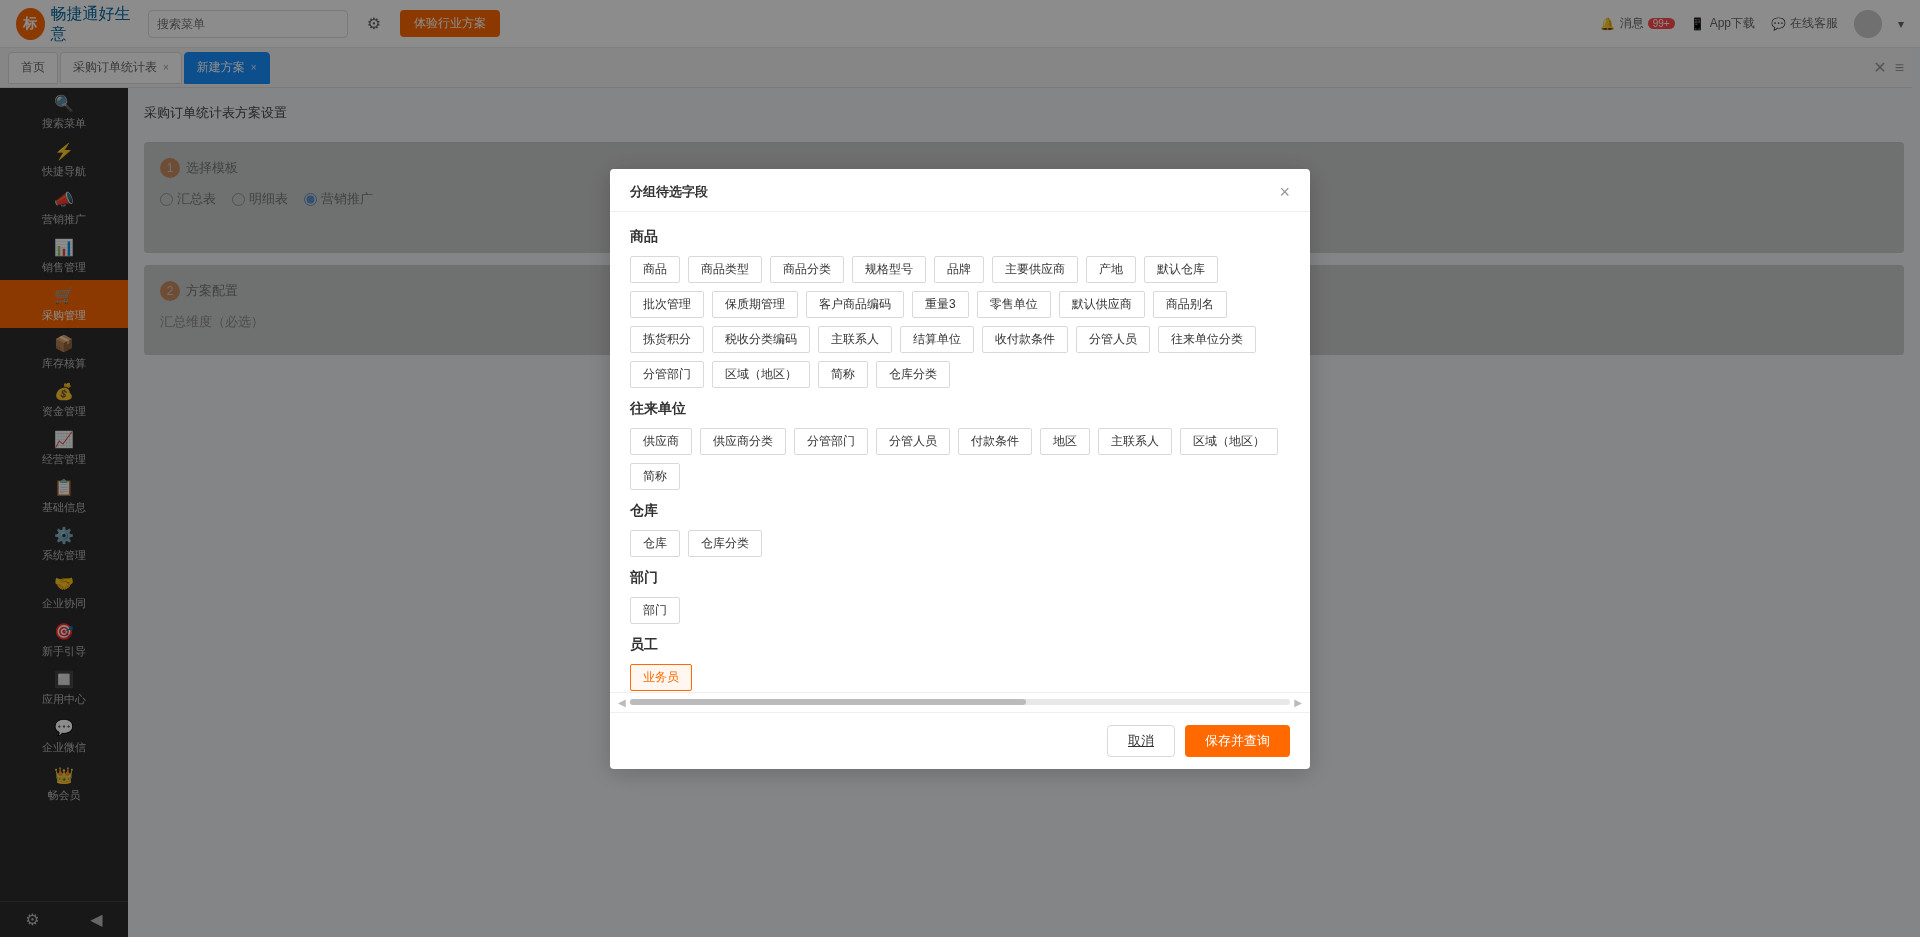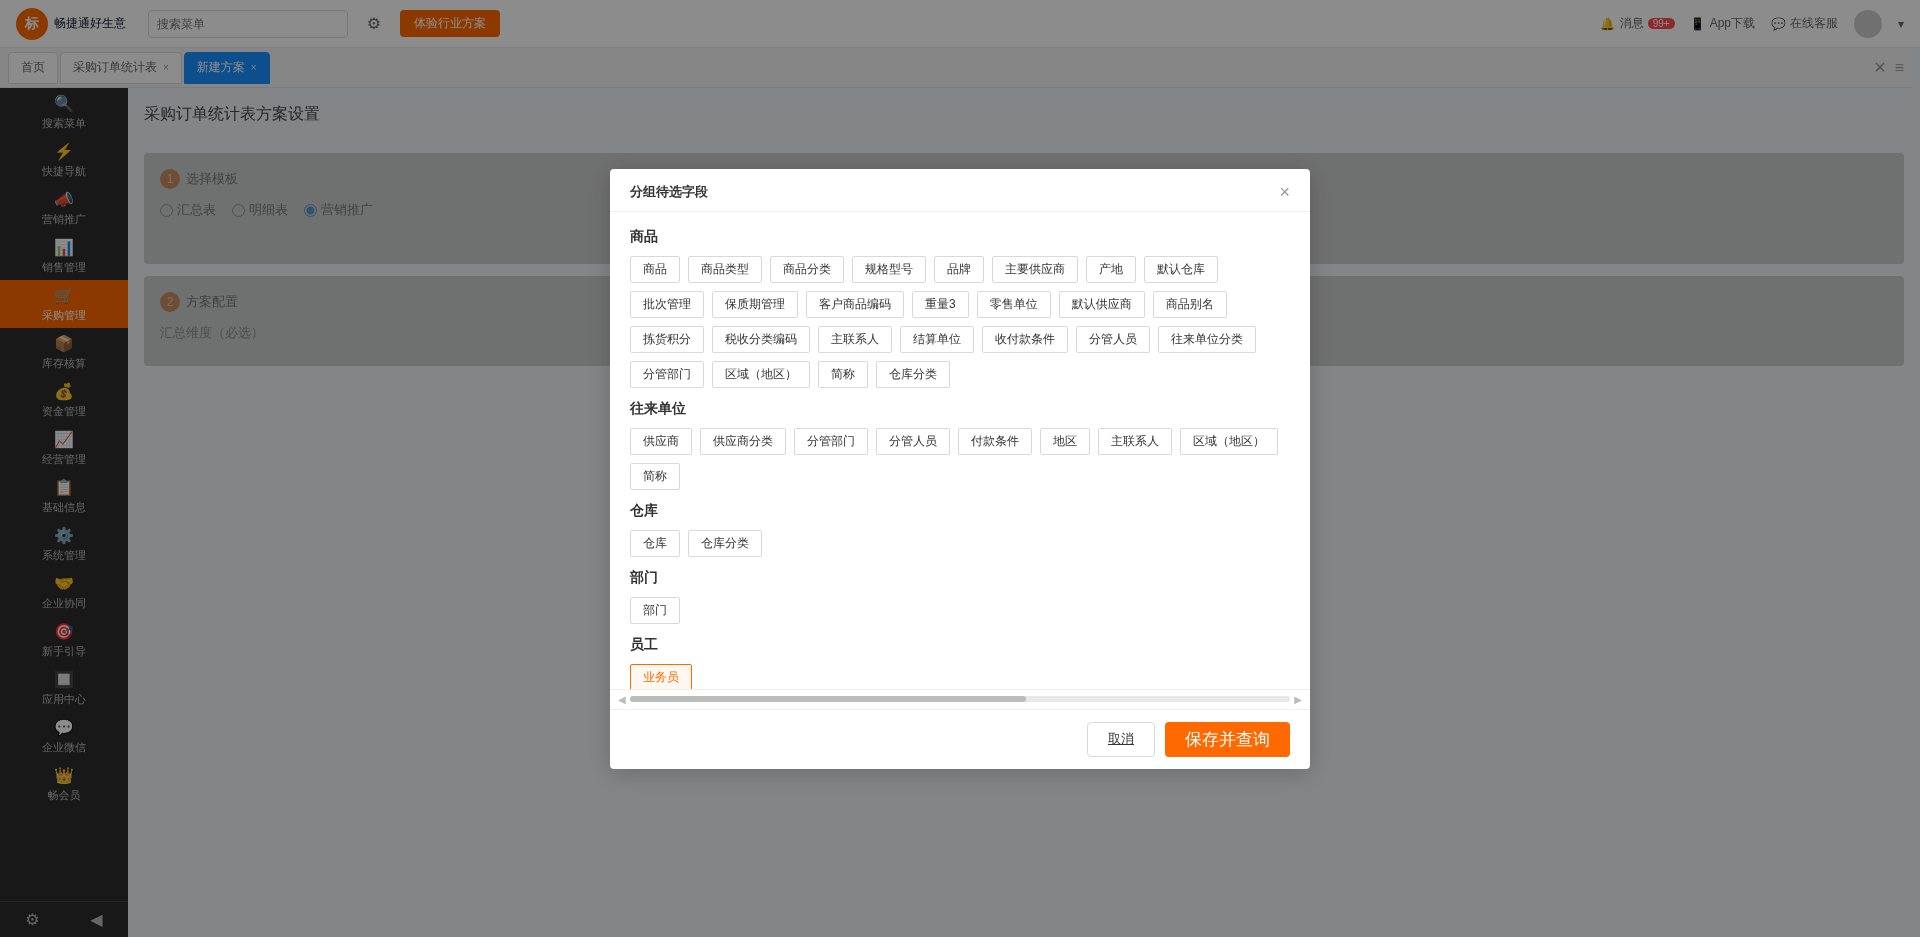--- a/index.html
+++ b/index.html
@@ -31,21 +31,21 @@
       height: 32px;
       background: #ff6900;
       border-radius: 50%;
       display: flex;
       align-items: center;
       justify-content: center;
       color: white;
       font-weight: bold;
       font-size: 14px;
     }
-    .logo-text { font-size: 12px; color: #0f172a; line-height: 1.2; }
+    .logo-text { font-size: 16px; color: #0369a1; line-height: 1.2; }
     .nav-search {
       flex: 1;
       max-width: 200px;
       height: 28px;
       border: 1px solid #ddd;
       border-radius: 4px;
       padding: 0 8px;
       font-size: 12px;
       outline: none;
     }
@@ -185,23 +185,23 @@
     }
 
     
     .main-content {
       margin-top: 88px;
       margin-left: 128px;
       padding: 16px;
       min-height: calc(100vh - 88px);
     }
     .page-header {
-      font-size: 16px;
+      font-size: 13px;
       color: #666;
-      margin-bottom: 28px;
+      margin-bottom: 20px;
     }
     .section-label {
       display: inline-flex;
       align-items: center;
       gap: 6px;
       margin-bottom: 12px;
     }
     .section-number {
       background: #ff6900;
       color: white;
@@ -278,21 +278,21 @@
       font-size: 13px;
       color: #333;
       text-decoration: underline;
     }
     .btn-primary {
       background: #ff6900;
       border: none;
       border-radius: 4px;
       padding: 6px 20px;
       cursor: pointer;
-      font-size: 17px;
+      font-size: 13px;
       color: #fff;
     }
 
     
     .field-group-title {
       font-size: 14px;
       font-weight: 600;
       color: #333;
       margin: 12px 0 10px;
     }

